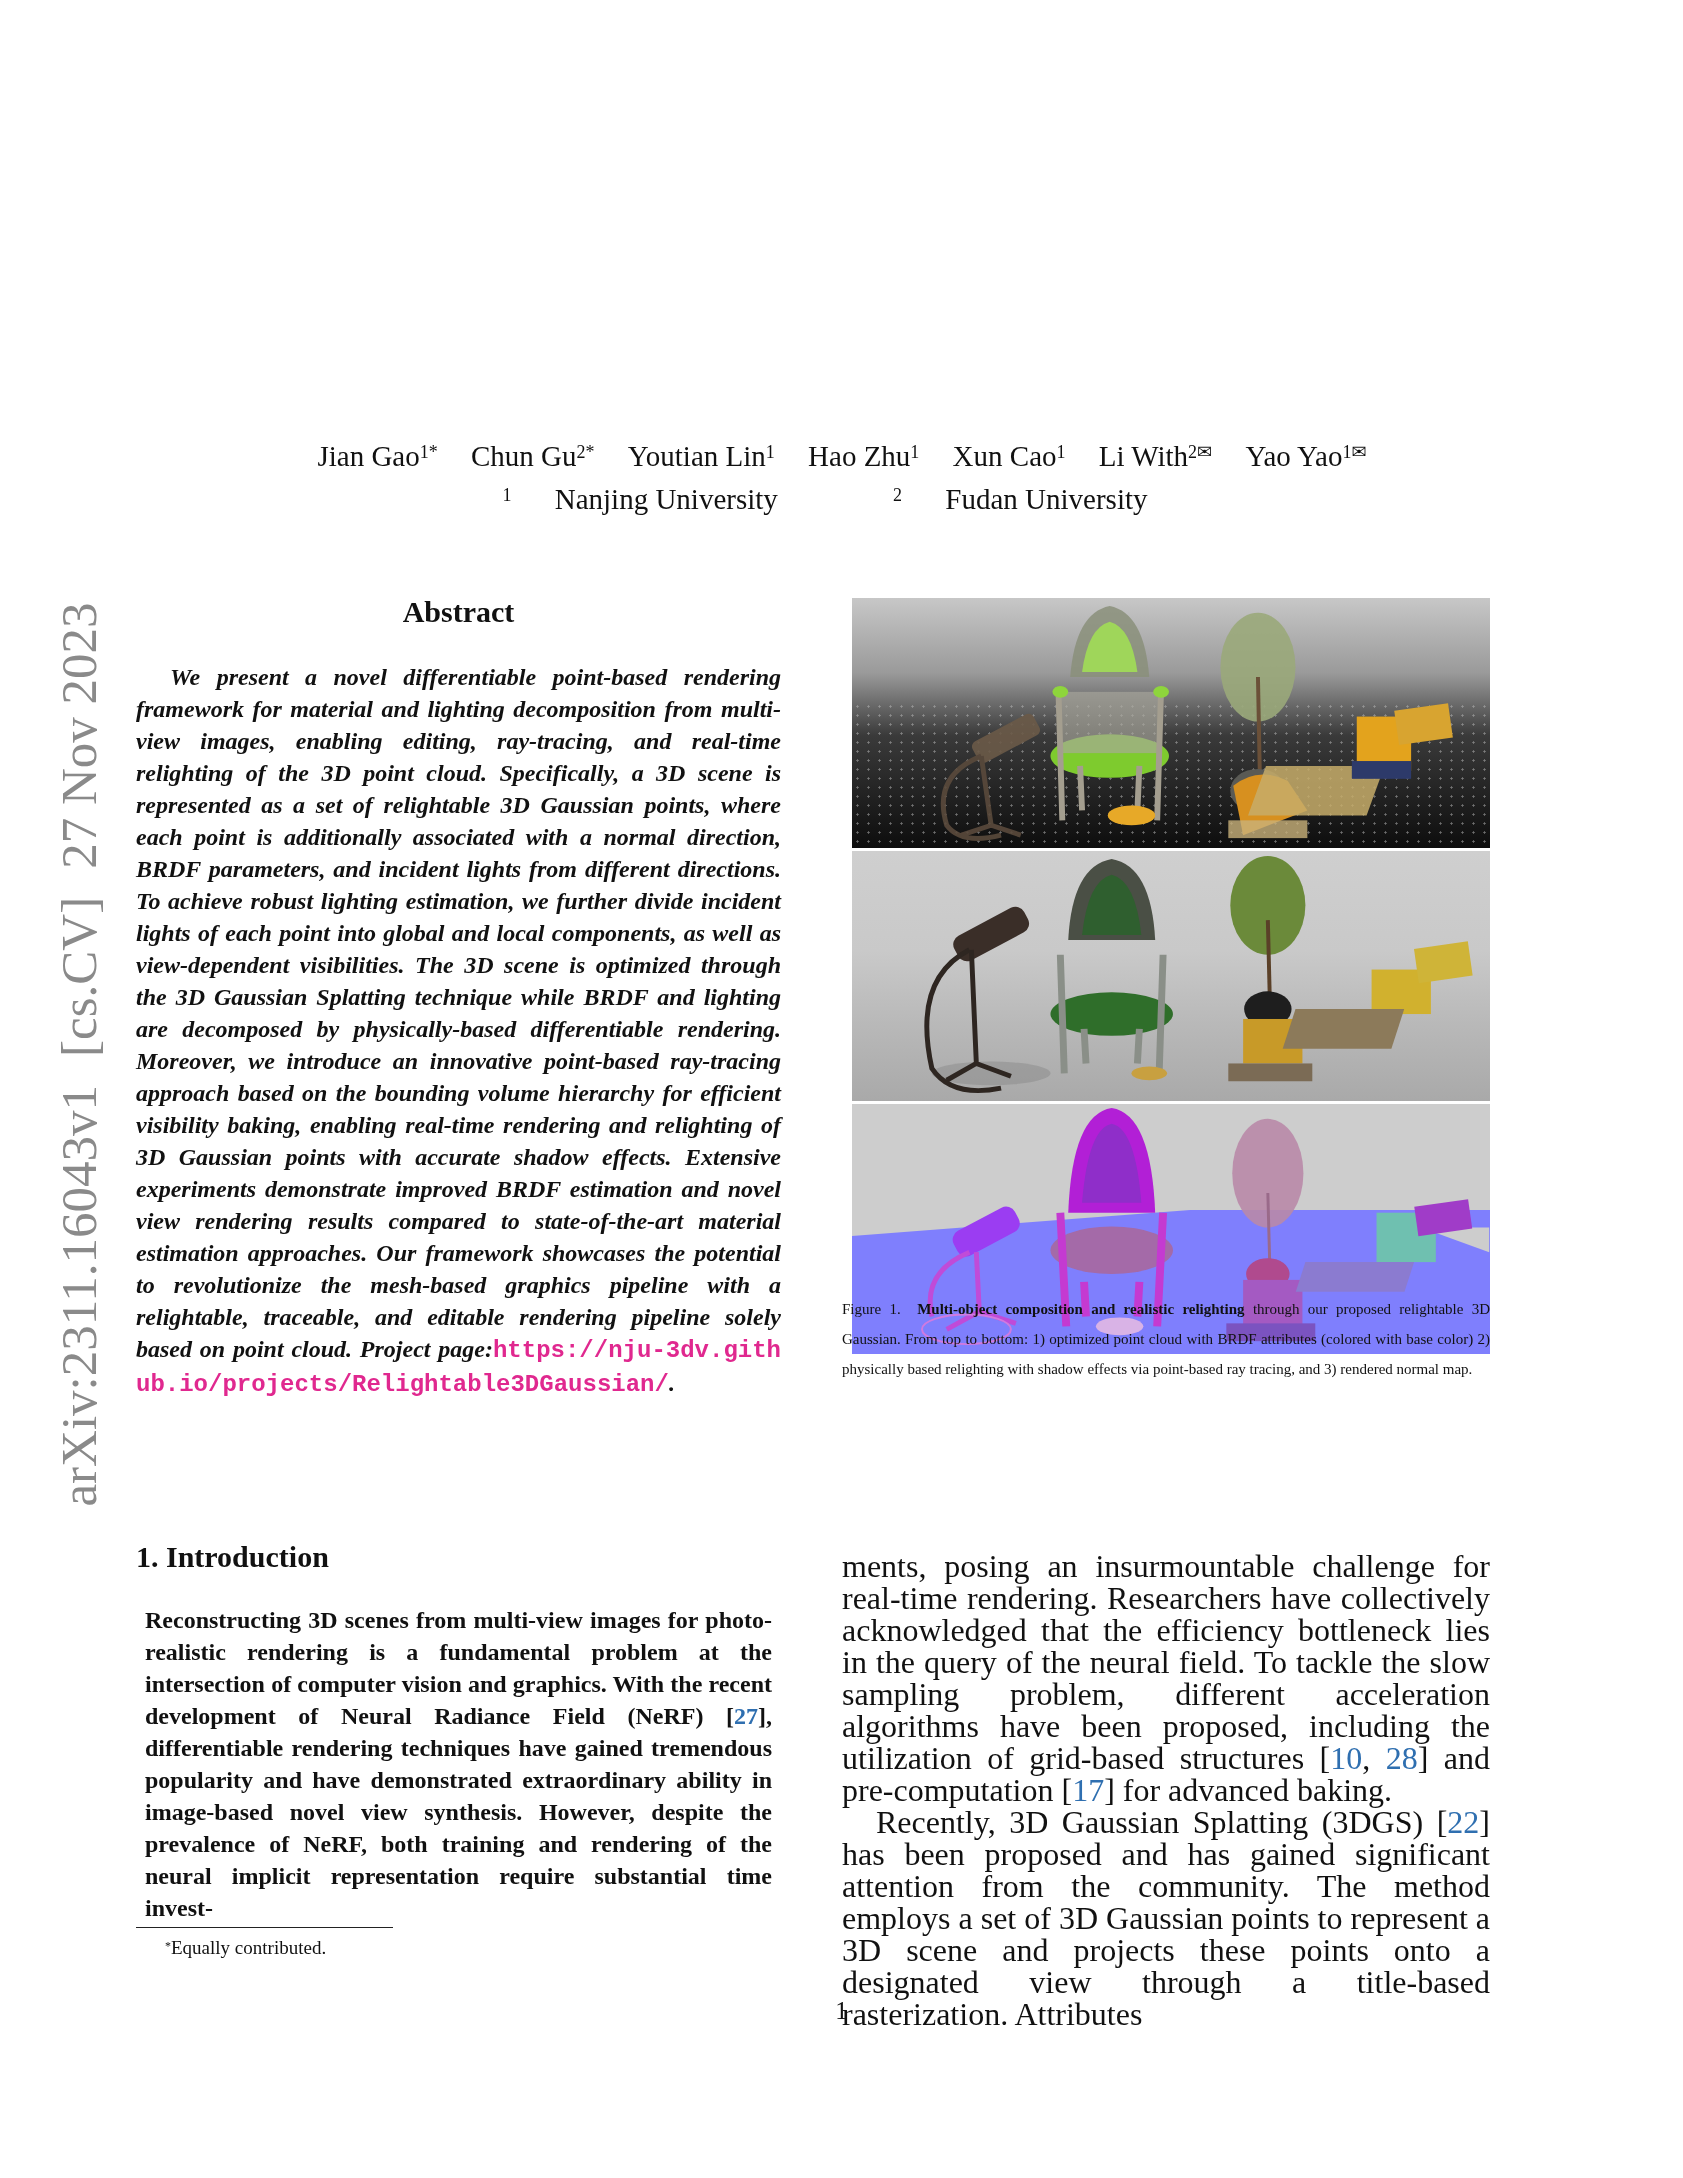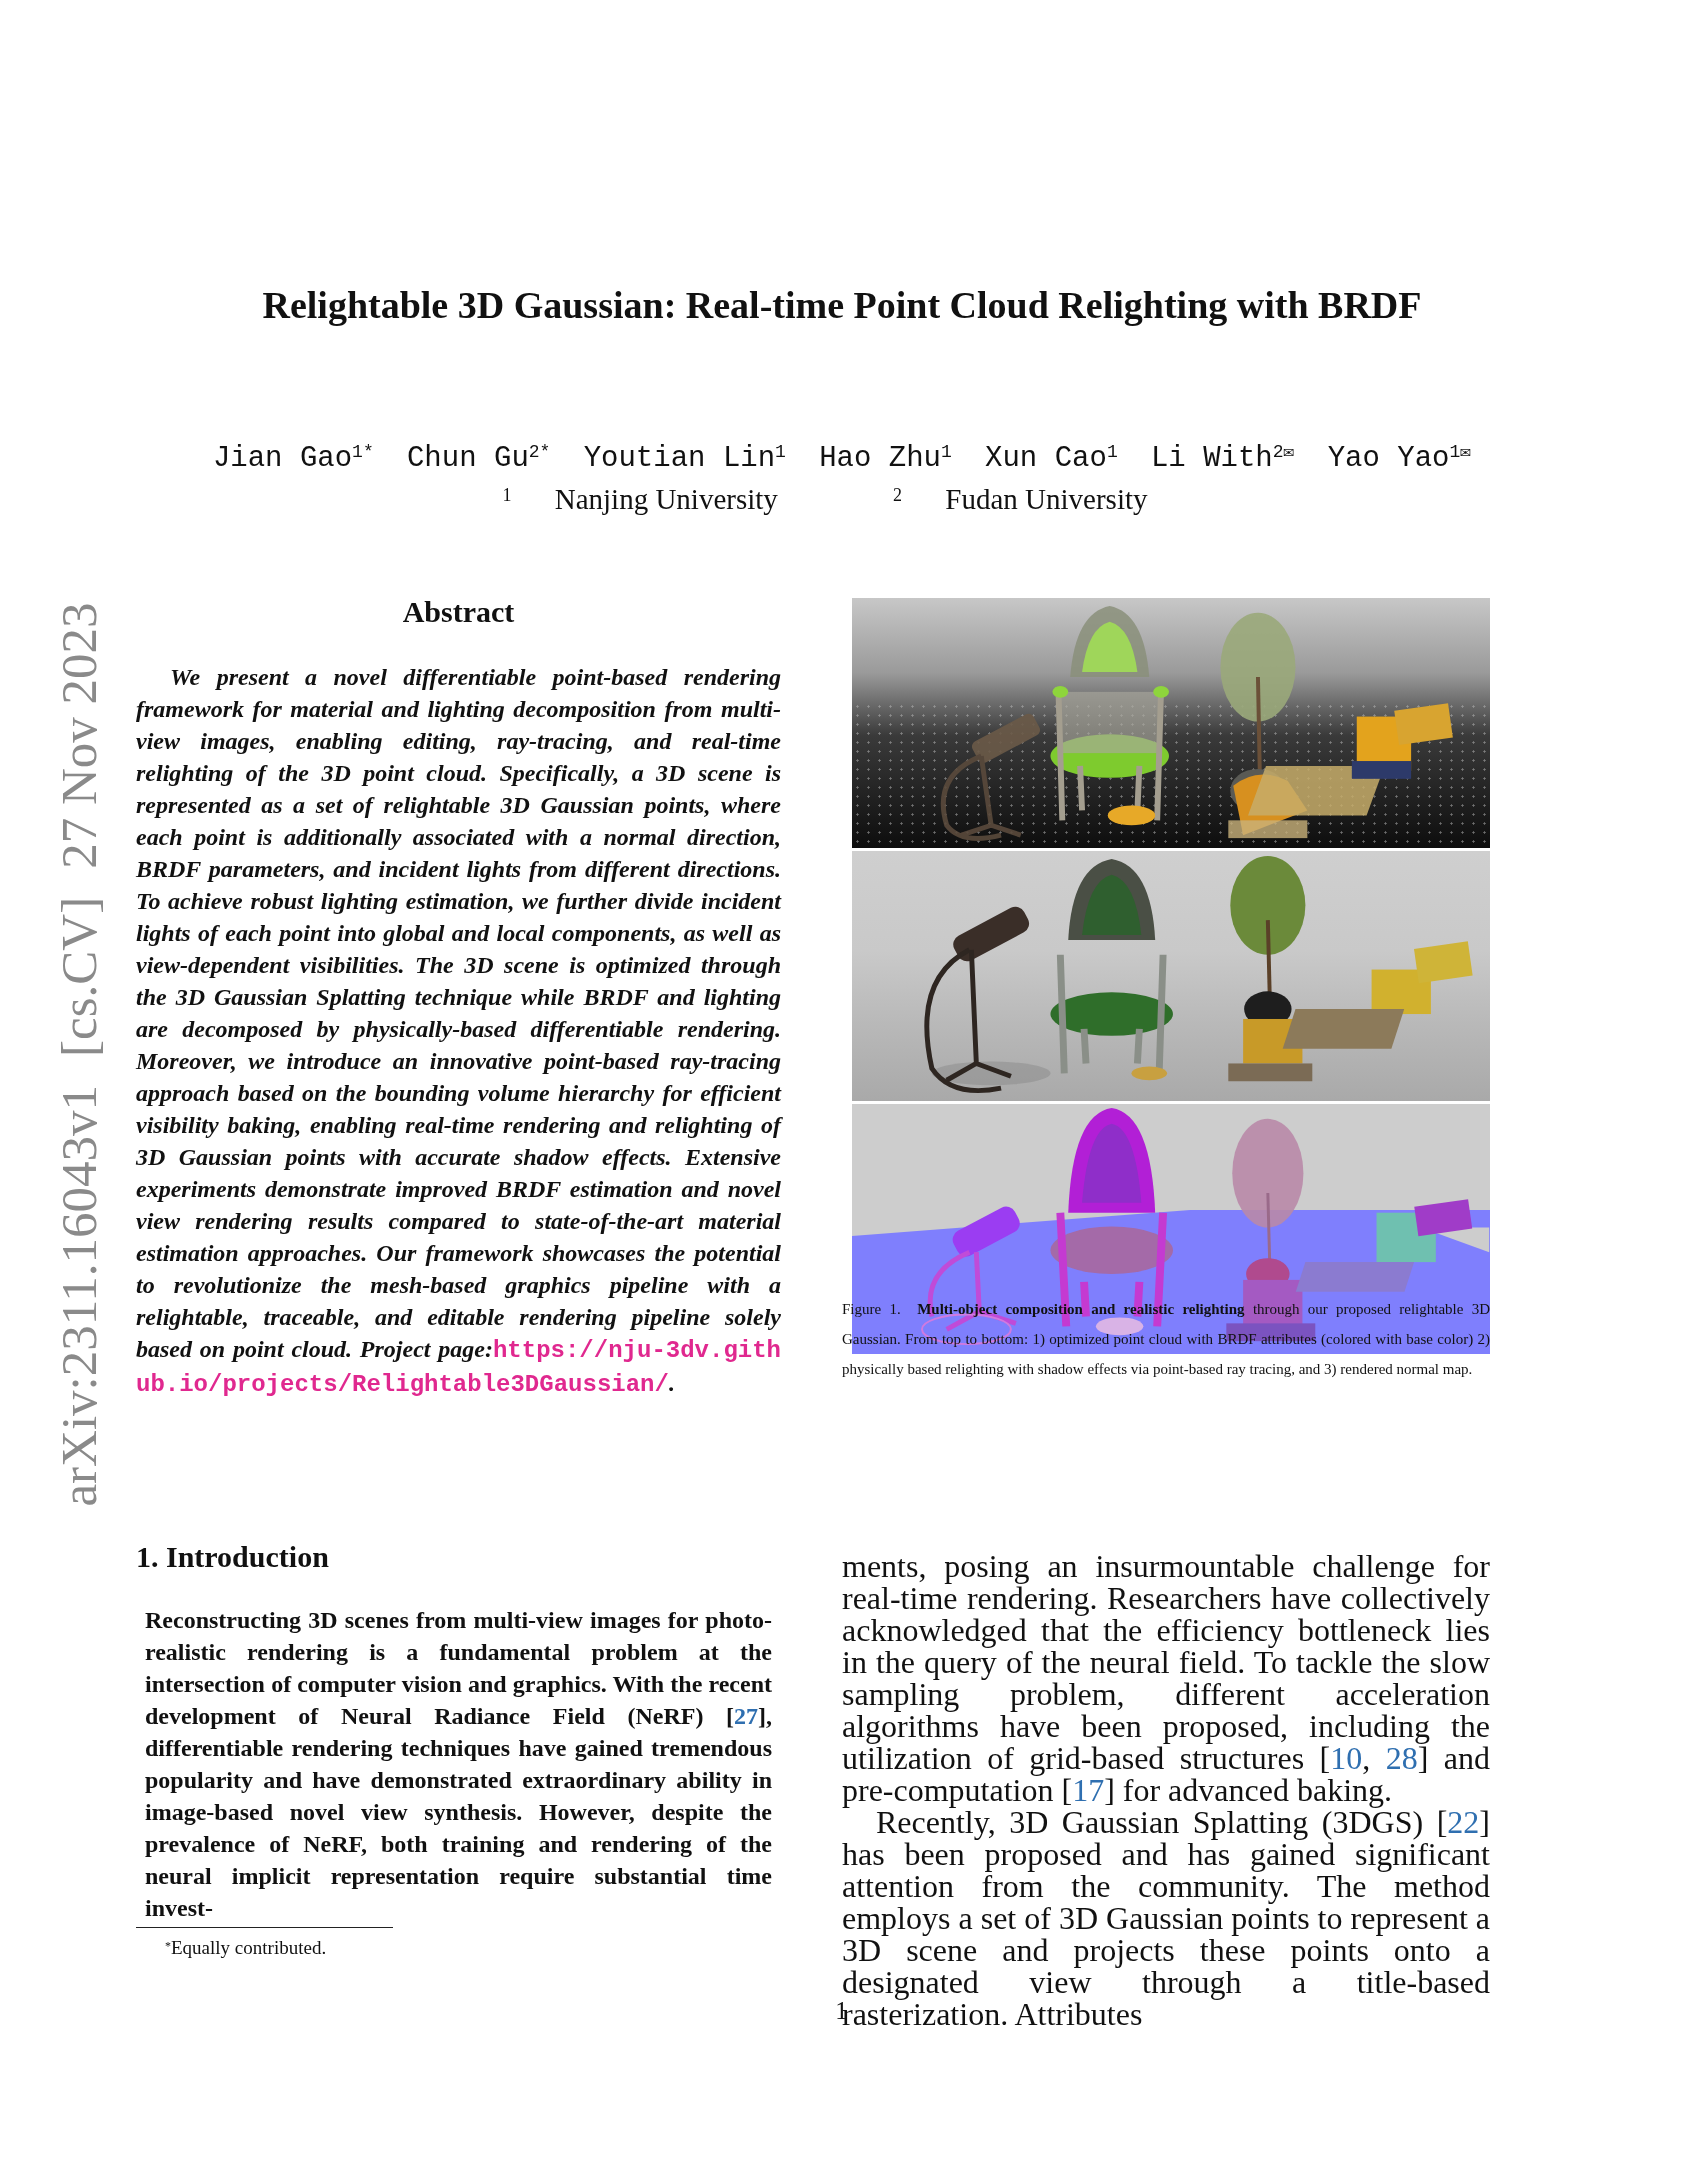--- a/index.html
+++ b/index.html
@@ -1,20 +1,20 @@
 <!DOCTYPE html>
 <html><head>
 <meta charset="utf-8">
 <style>
   html,body{margin:0;padding:0;background:#fff;}
   body{width:1683px;height:2178px;position:relative;overflow:hidden;font-family:"Liberation Serif","DejaVu Serif",serif;color:#111;}
   .abs{position:absolute;}
   .title{left:149px;width:1386px;top:280px;text-align:center;font-weight:bold;font-size:38px;line-height:50px;}
   .authors{left:149px;width:1386px;top:436px;text-align:center;font-size:29px;line-height:40px;}
-  .authors .a{margin:0 13px;white-space:nowrap;font-family:Liberation Mono, monospace;}
+  .authors .a{margin:0 13px;white-space:nowrap;}
   .authors sup{font-size:18px;vertical-align:top;position:relative;top:-4px;}
   .affils{left:150px;width:1386px;top:479px;text-align:center;font-size:29px;line-height:40px;}
   .affils span{margin:0 36px;}
   .affils sup{font-size:18px;vertical-align:top;position:relative;top:-4px;}
   .stamp{left:-416px;top:1025px;width:990px;height:59px;transform:rotate(-90deg);transform-origin:center;text-align:center;font-family:"Liberation Serif",serif;font-size:51px;color:#8a8a8a;line-height:59px;white-space:nowrap;letter-spacing:0px;}
   .stamp span{margin:0 14px;}
   .colL{left:136px;width:645px;font-weight:bold;}
   .colR{left:842px;width:648px;}
   .h-abs{top:592px;text-align:center;font-weight:bold;font-size:30px;line-height:40px;}
   .abstract{top:661px;font-style:italic;font-size:24px;line-height:32px;text-align:justify;hyphens:none;}
@@ -43,21 +43,20 @@
   .pagenum{left:792px;width:99px;top:1996px;text-align:center;font-size:25px;line-height:30px;}
 </style>
 </head>
 <body>
 
 <div class="abs stamp">
   <span>arXiv:2311.16043v1</span><span>[cs.CV]</span><span>27 Nov 2023</span>
 </div>
 
 <div class="abs title">
-  <div>Relightable 3D Gaussian: Real-time Point Cloud Relighting with BRDF</div>
 </div>
 
 <div class="abs authors">
   <span class="a"><span>Jian Gao</span><sup>1*</sup></span>
   <span class="a"><span>Chun Gu</span><sup>2*</sup></span>
   <span class="a"><span>Youtian Lin</span><sup>1</sup></span>
   <span class="a"><span>Hao Zhu</span><sup>1</sup></span>
   <span class="a"><span>Xun Cao</span><sup>1</sup></span>
   <span class="a"><span>Li With</span><sup>2✉</sup></span>
   <span class="a"><span>Yao Yao</span><sup>1✉</sup></span>

